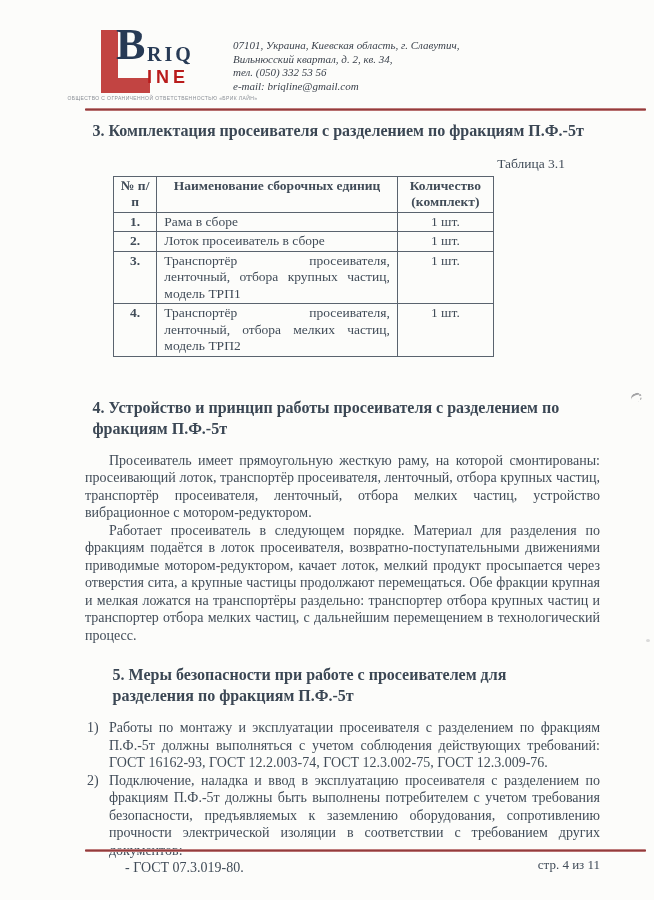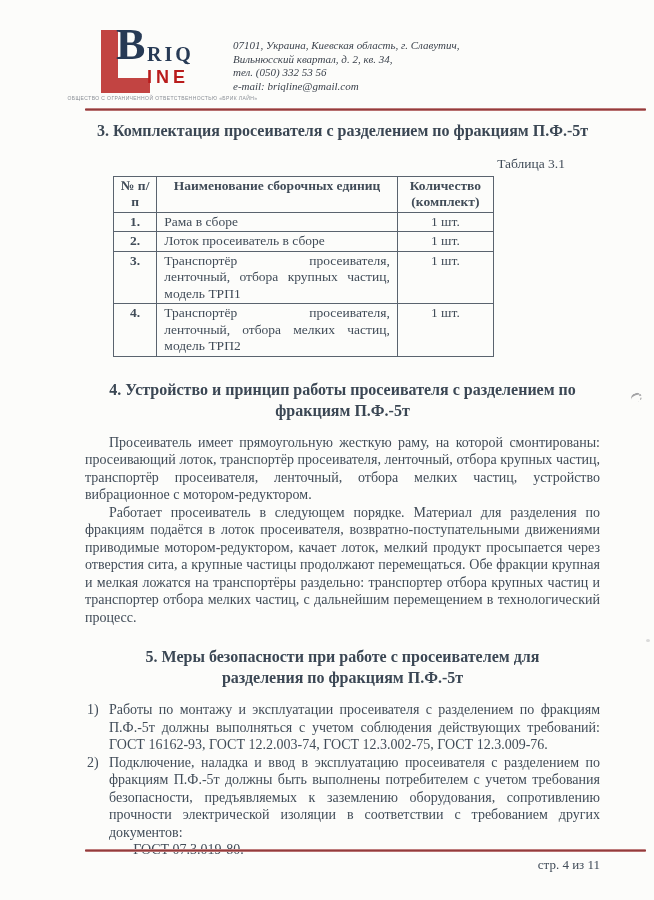--- a/index.html
+++ b/index.html
@@ -38,42 +38,42 @@
   .foot-rule { top:849px; }
 
   
   .content {
     position:absolute; left:85px; top:120px; width:515px;
     font-size:14px; line-height:17.5px;
   }
   h2.sec {
     margin:0 auto; padding:0;
     font-size:16px; line-height:21px; font-weight:bold;
-    text-align:center; color:#3b4754;
+    color:#3b4754;
   }
   .sec-w500 { max-width:500px; }
   .sec-w460 { max-width:460px; }
   .tbl-caption {
     margin:14px 35px 3px 0;
     text-align:right; font-size:13.5px; color:#414c58;
   }
   table.components {
     border-collapse:collapse; margin-left:28px; width:381px;
     font-size:13.5px; line-height:16.5px;
   }
   table.components th, table.components td {
     border:1.6px solid #5a636e; padding:1px 7px; vertical-align:top;
   }
   table.components th { font-weight:bold; text-align:center; padding:1px 4px; }
   col.c-num { width:50px; } col.c-name { width:292px; } col.c-qty { width:102px; }
   td.num { font-weight:bold; text-align:center; }
   td.name { text-align:justify; }
   td.qty { text-align:center; }
 
-  h2.sec4 { margin-top:22px; }
+  h2.sec4 { margin-top:40px; }
   h2.sec5 { margin-top:20px; }
 
   .paras { margin-top:13px; }
   .paras p { margin:0; text-align:justify; text-indent:24px; }
 
   .safety-list { margin-top:13px; }
   .list-item { display:flex; margin:0; }
   .list-item .marker { flex:none; width:22px; padding-left:2px; }
   .list-item .li-body { flex:1; }
   .list-item .li-text { text-align:justify; }

